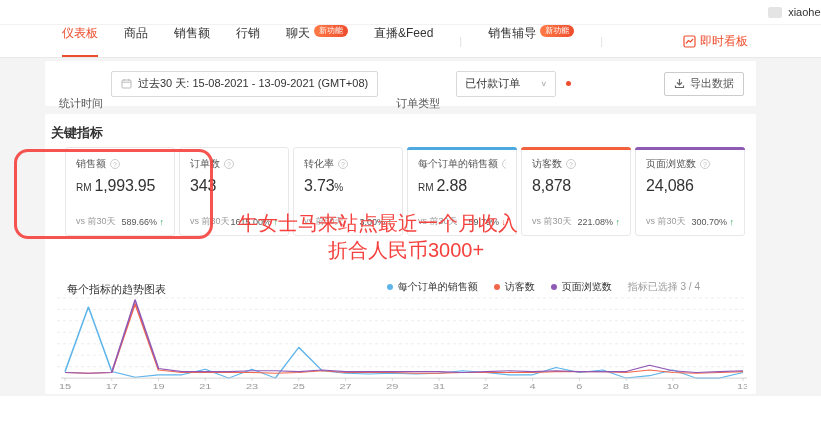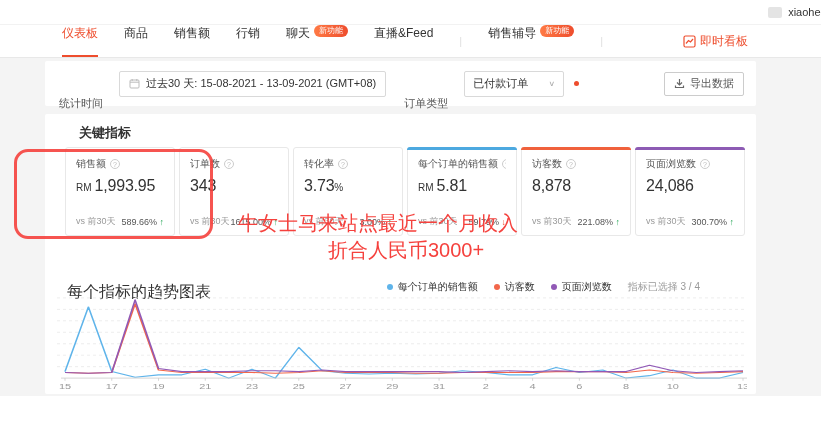--- a/index.html
+++ b/index.html
@@ -46,39 +46,39 @@
     position:absolute; top:58px; left:0; width:821px; height:338px; background:#f4f4f4;
   }
   .panel { position:absolute; background:#fff; border-radius:2px; }
   .filter-panel {
     left:45px; top:3px; width:711px; height:45px;
     display:flex; align-items:center; padding:0 12px 0 14px;
   }
   .f-label { font-size:11px; color:#555; margin-right:8px; white-space:nowrap;margin-top:40px; }
   .date-box {
     display:flex; align-items:center; border:1px solid #d9d9d9; border-radius:2px;
-    height:26px; padding:0 9px; font-size:11px; color:#333; cursor:pointer; white-space:nowrap;margin-left:8px;
+    height:26px; padding:0 9px; font-size:11px; color:#333; cursor:pointer; white-space:nowrap;
   }
   .date-box svg { margin-right:6px; }
   .order-select {
     display:flex; align-items:center; justify-content:space-between;
     border:1px solid #d9d9d9; border-radius:2px; height:26px; width:100px;
     padding:0 8px; font-size:11px; color:#333; cursor:pointer; margin-left:8px; white-space:nowrap;
   }
   .order-select .chev { color:#aaa; font-size:9px; transform:scaleY(.8); }
   .red-dot { width:5px; height:5px; border-radius:50%; background:#ee4d2d; margin-left:10px; }
   .export-btn {
     margin-left:auto; display:flex; align-items:center; border:1px solid #ccc; border-radius:2px;
     height:24px; padding:0 9px; font-size:11px; color:#555; cursor:pointer; background:#fff; white-space:nowrap;
   }
   .export-btn svg { margin-right:5px; }
   
   .metrics-panel { left:45px; top:56px; width:711px; height:280px; }
   .section-title {
-    position:absolute; left:34px; top:10px; font-size:13px; font-weight:700; color:#333;
+    position:absolute; left:6px; top:10px; font-size:13px; font-weight:700; color:#333;
   }
   .cards-row { position:absolute; left:20px; top:33px; display:flex; }
   .m-card {
     width:110px; height:89px; border:1px solid #e8e8e8; border-radius:3px; background:#fff;
     margin-right:4px; padding:9px 10px 7px 10px; position:relative; cursor:pointer;
     display:flex; flex-direction:column;
   }
   .m-card .accent { position:absolute; top:-1px; left:-1px; right:-1px; height:3px; border-radius:3px 3px 0 0; }
   .m-card .name-row { display:flex; align-items:center; font-size:10px; color:#555; white-space:nowrap; overflow:hidden; }
   .info-icon {
@@ -90,21 +90,21 @@
   .m-card .val { font-size:16px; letter-spacing:-.2px; }
   .m-card .suf { font-size:10px; }
   .m-card .foot {
     margin-top:auto; display:flex; justify-content:space-between; align-items:center;
     font-size:9px; color:#999; white-space:nowrap;
   }
   .m-card .chg { color:#555; }
   .arrow-up { color:#2eaa5e; font-weight:700; }
   .arrow-down { color:#ee4d2d; font-weight:700; }
   
-  .trend-title { position:absolute; left:22px; top:168px; font-size:16px; color:#333; }
+  .trend-title { position:absolute; left:22px; top:168px; font-size:11px; color:#333; }
   .legend-row {
     position:absolute; right:56px; top:166px; display:flex; align-items:center; font-size:10px; color:#333;
   }
   .legend-item { display:flex; align-items:center; margin-left:16px; cursor:pointer; white-space:nowrap; }
   .legend-dot { width:6px; height:6px; border-radius:50%; margin-right:5px; }
   .legend-note { margin-left:16px; color:#999; white-space:nowrap; }
   
   .chart-wrap { position:absolute; left:12px; top:182px; width:690px; height:96px; }
   
   .anno-rect {
@@ -228,21 +228,21 @@
               <span>vs 前30天</span>
               <span class="chg">3.00%<span class="arrow-up"> ↑</span></span>
             </div>
           </div>
           <div class="m-card">
             <div class="accent" style="background: rgb(77, 169, 224);"></div>
             <div class="name-row">
               <span>每个订单的销售额</span>
               <span class="info-icon">?</span>
             </div>
-            <div class="value-row"><span class="cur">RM</span><span class="val">5.81</span></div>
+            <div class="value-row"><span class="cur">RM</span><span class="val">2.88</span></div>
             <div class="foot">
               <span>vs 前30天</span>
               <span class="chg">59.79%<span class="arrow-down"> ↓</span></span>
             </div>
           </div>
           <div class="m-card">
             <div class="accent" style="background: rgb(240, 97, 60);"></div>
             <div class="name-row">
               <span>访客数</span>
               <span class="info-icon">?</span>

